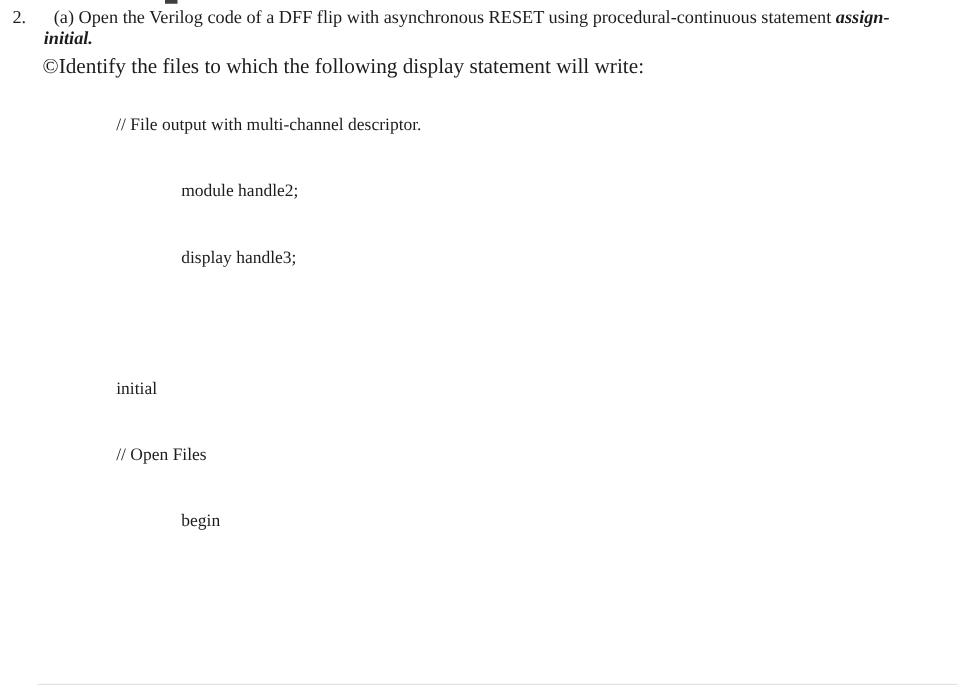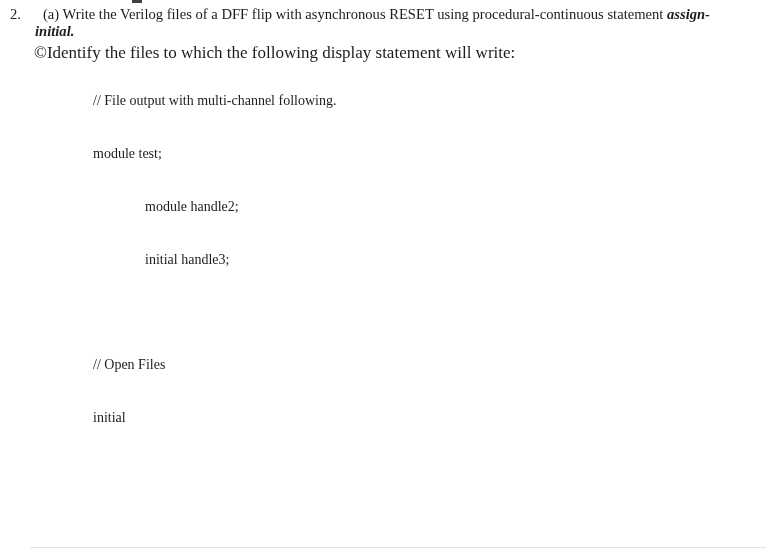--- a/index.html
+++ b/index.html
@@ -54,34 +54,34 @@
 </style>
 </head>
 <body>
 
 <div class="page">
 
   <div class="top-fragment"></div>
 
   <div class="qnum">2.</div>
 
-  <div class="h-line1"><span>(a) Write the Verilog files of  a DFF flip with asynchronous RESET using procedural-continuous statement </span><span class="bi">assign-</span></div>
+  <div class="h-line1"><span>(a) Open the Verilog code of  a DFF flip with asynchronous RESET using procedural-continuous statement </span><span class="bi">assign-</span></div>
 
   <div class="h-line2 bi">initial.</div>
 
   <div class="h-line3">©Identify the files to which the following display statement will write:</div>
 
   <div class="code">
-    <div class="cl i0">// File output with multi-channel following.</div>
-    <div class="cl i0">module test;</div>
+    <div class="cl i0">// File output with multi-channel descriptor.</div>
     <div class="cl i1">module handle2;</div>
-    <div class="cl i1">initial handle3;</div>
+    <div class="cl i1">display handle3;</div>
     <div class="cl i0"></div>
+    <div class="cl i0">initial</div>
     <div class="cl i0">// Open Files</div>
-    <div class="cl i0">initial</div>
+    <div class="cl i1">begin</div>
     
     
     
     
     
     
     
     
     
     

